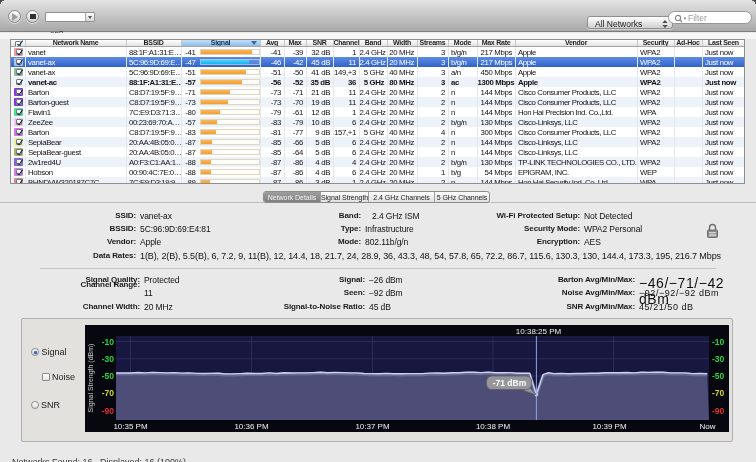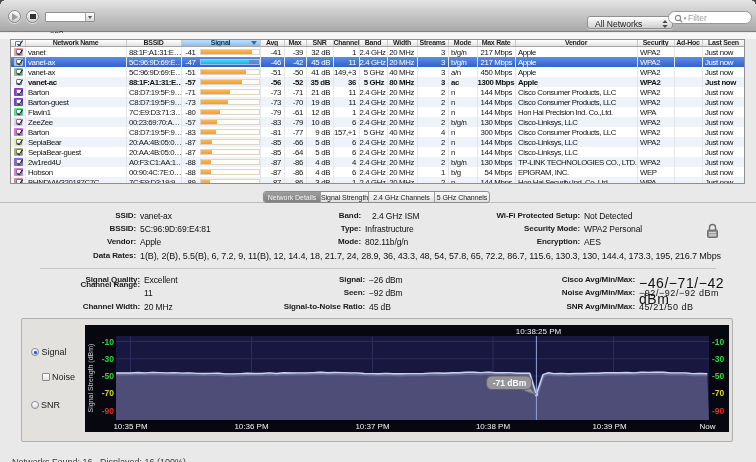--- a/index.html
+++ b/index.html
@@ -654,32 +654,32 @@
 <svg class="abs" style="left:705px;top:223px" width="15" height="16" viewBox="0 0 15 16">
     <path d="M4.5 7 L4.5 4.5 A3 3 0 0 1 10.5 4.5 L10.5 7" fill="none" stroke="#6e6e6e" stroke-width="1.4"></path>
     <rect x="2.5" y="7" width="10" height="7.5" rx="1" fill="#8d8d8d" stroke="#5a5a5a" stroke-width="0.8"></rect>
     <rect x="4" y="9" width="7" height="0.8" fill="#e8e8e8"></rect>
     <rect x="4" y="10.8" width="7" height="0.8" fill="#e8e8e8"></rect>
     <rect x="4" y="12.4" width="7" height="0.8" fill="#e8e8e8"></rect>
   </svg>
 <div id="dline"></div>
 
 <div class="lbl" style="left:0;top:275px;width:140px">Signal Quality:</div>
-<div class="val" style="left:144px;top:275px">Excellent</div>
+<div class="val" style="left:144px;top:275px">Protected</div>
 <div class="lbl" style="left:0;top:280px;width:140px">Channel Range:</div>
 <div class="val" style="left:144px;top:288px">11</div>
 <div class="lbl" style="left:0;top:302px;width:140px">Channel Width:</div>
 <div class="val" style="left:144px;top:302px">20 MHz</div>
 <div class="lbl" style="left:205px;top:275px;width:160px">Signal:</div>
 <div class="val" style="left:369px;top:275px">−26 dBm</div>
 <div class="lbl" style="left:205px;top:288px;width:160px">Seen:</div>
 <div class="val" style="left:369px;top:288px">−92 dBm</div>
 <div class="lbl" style="left:205px;top:302px;width:160px">Signal-to-Noise Ratio:</div>
 <div class="val" style="left:369px;top:302px">45 dB</div>
-<div class="lbl" style="left:475px;top:275px;width:160px">Cisco Avg/Min/Max:</div>
+<div class="lbl" style="left:475px;top:275px;width:160px">Barton Avg/Min/Max:</div>
 <div class="val" style="left:639px;top:275px;font-size:14px;letter-spacing:0.55px">−46/−71/−42 dBm</div>
 <div class="lbl" style="left:475px;top:288px;width:160px">Noise Avg/Min/Max:</div>
 <div class="val" style="left:639px;top:288px;font-size:9px;letter-spacing:0.55px">−92/−92/−92 dBm</div>
 <div class="lbl" style="left:475px;top:302px;width:160px">SNR Avg/Min/Max:</div>
 <div class="val" style="left:639px;top:302px;font-size:9px;letter-spacing:0.55px">45/21/50 dB</div>
 
 <div id="panel">
   <div class="radio on" style="left:9px;top:29px"></div>
     <div class="clab" style="left:19.5px;top:28px">Signal</div>
   <div class="ckb" style="left:19.5px;top:54px"></div>

